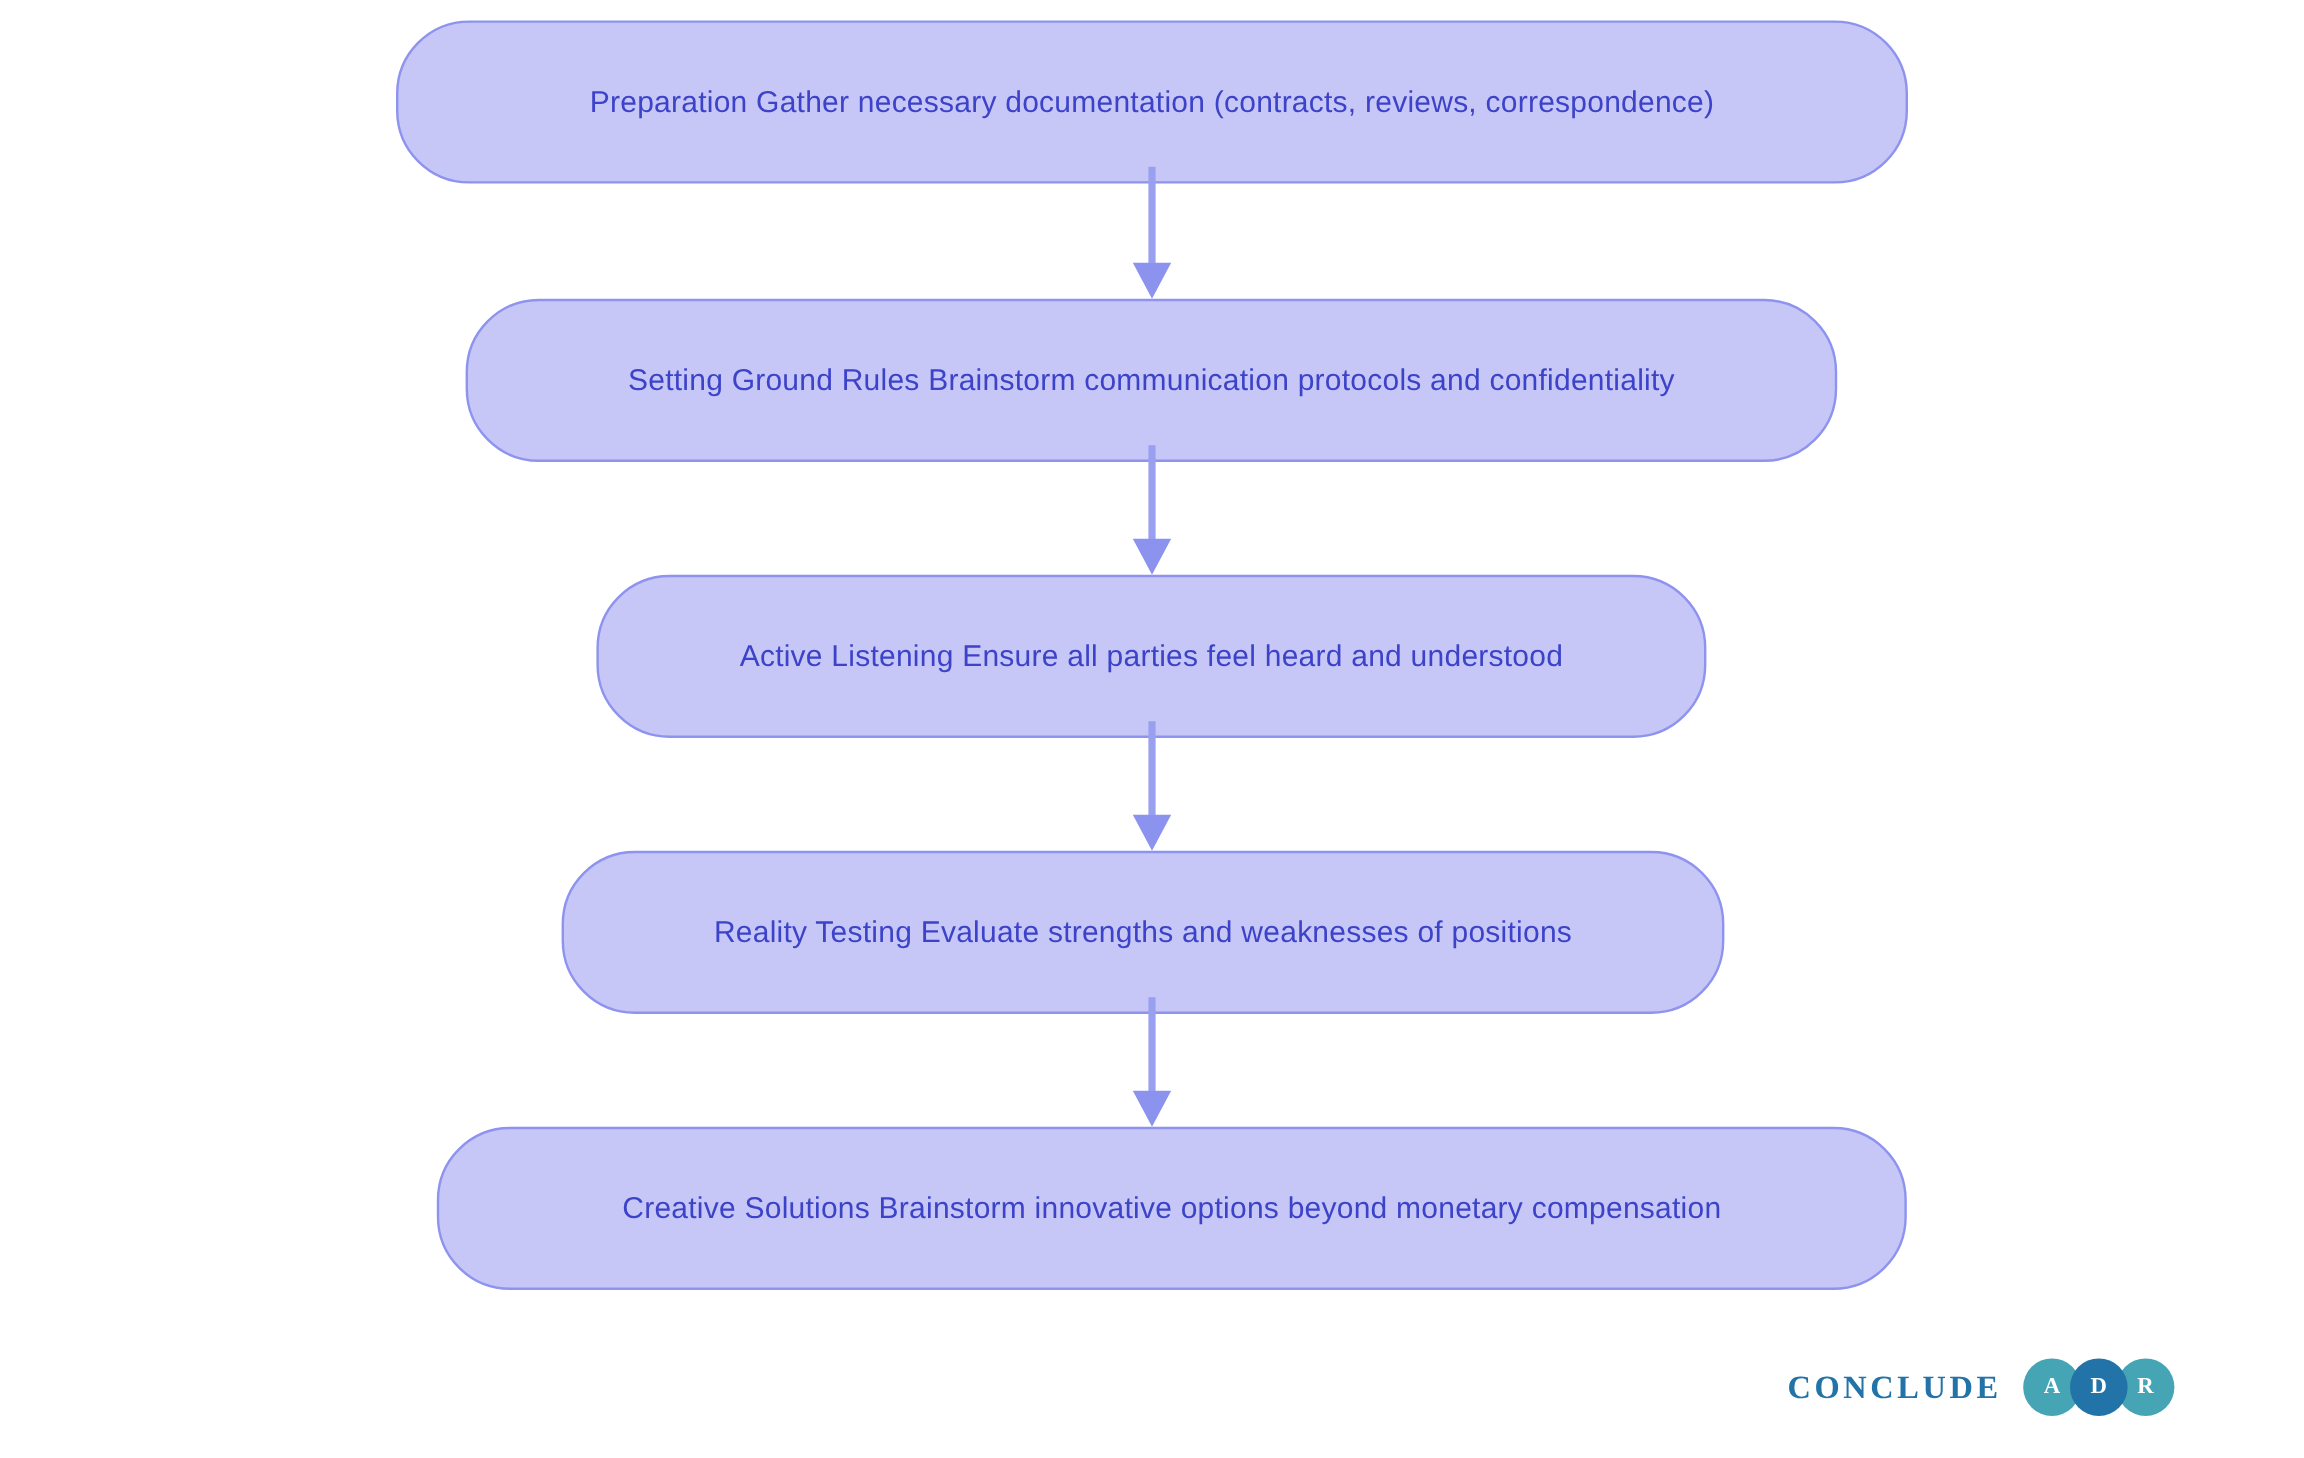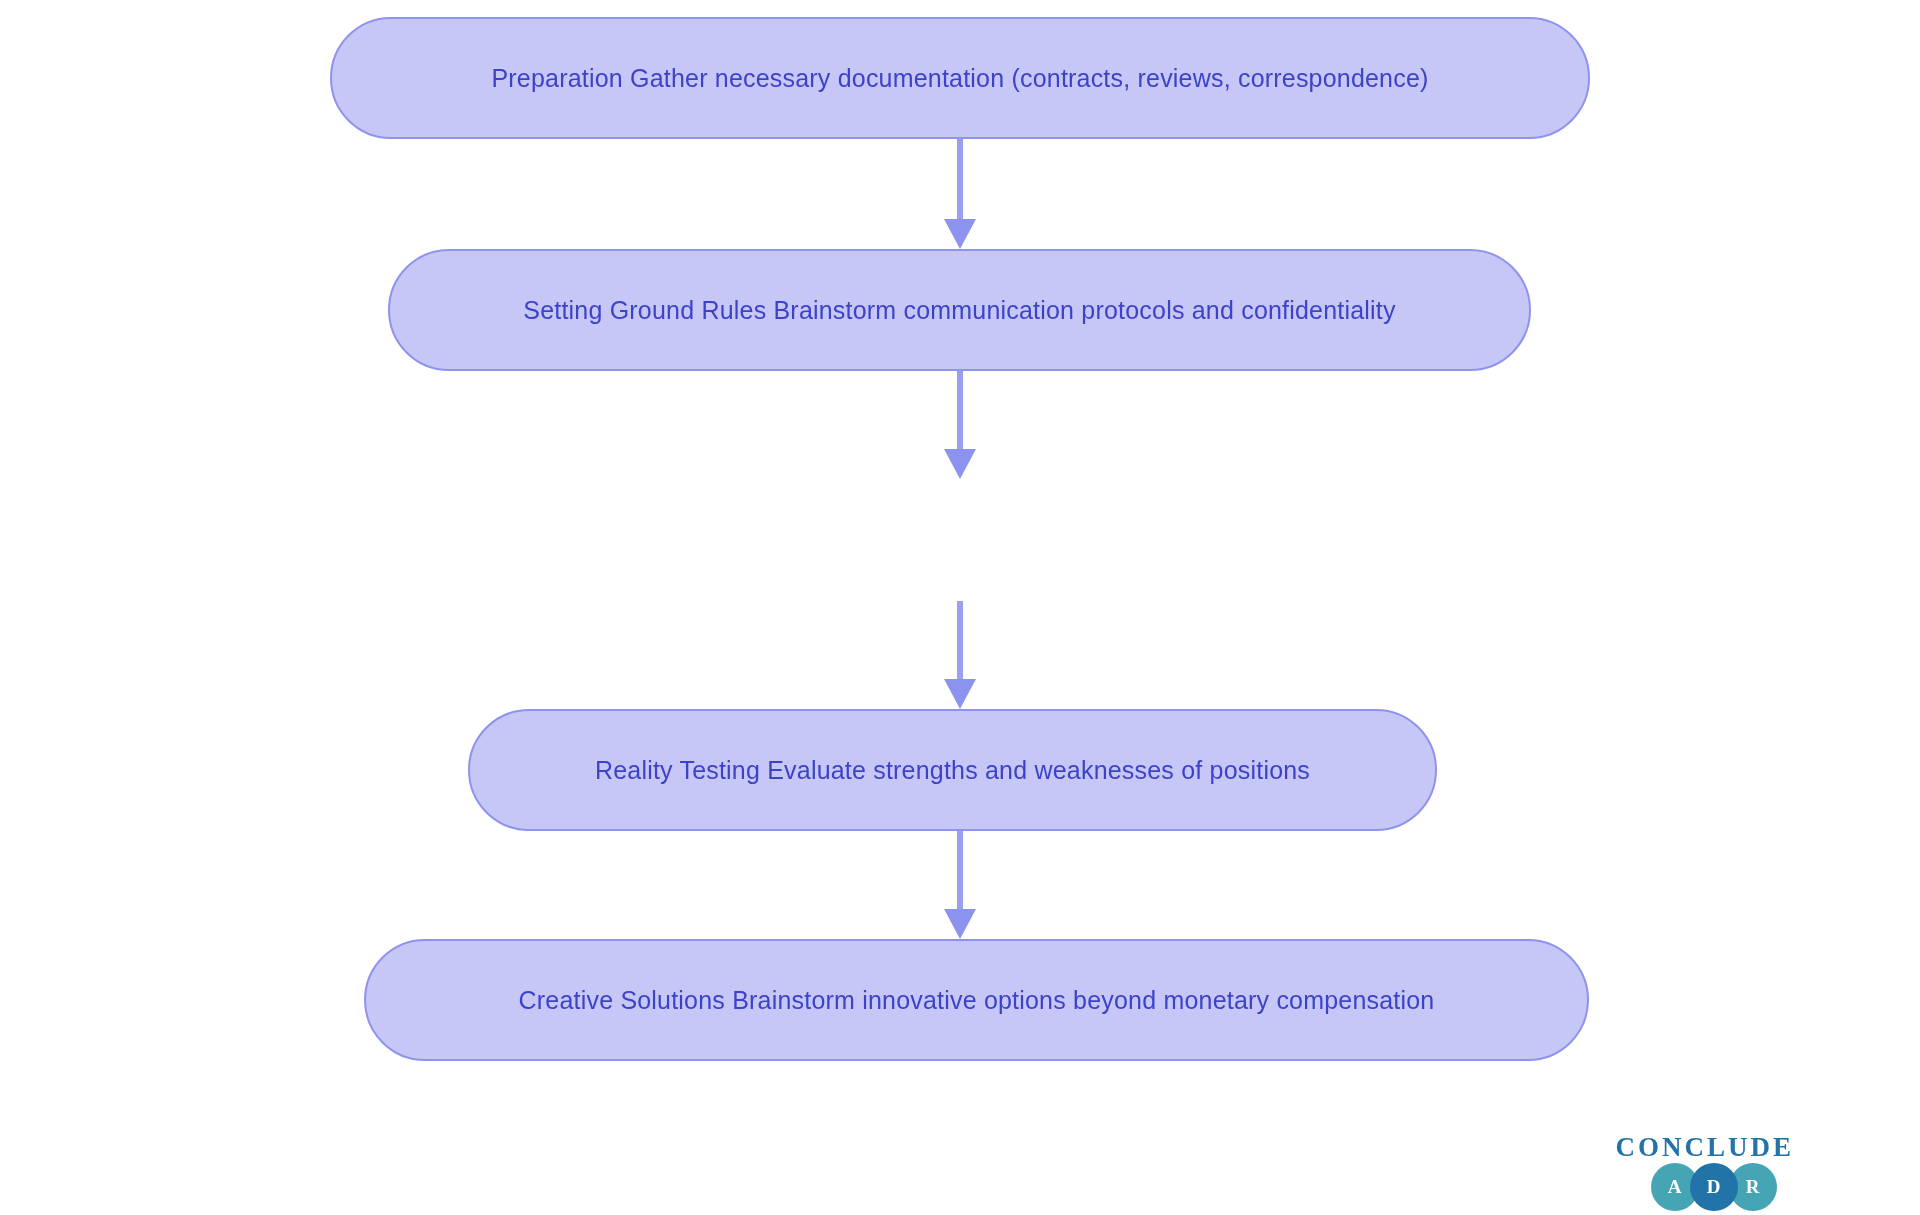--- a/index.html
+++ b/index.html
@@ -10,21 +10,21 @@
   #canvas {
     position: relative;
     width: 1920px;
     height: 1215px;
     background: #ffffff;
     overflow: hidden;
     font-family: "Liberation Sans", sans-serif;
   }
   .flow-node {
     position: absolute;
-    height: 122px;
+    height: 136px;
     box-sizing: border-box;
     background: var(--node-fill, #c6c7f7);
     border: 2px solid var(--node-border, #8d93ee);
     border-radius: 61px;
     display: flex;
     align-items: center;
     justify-content: center;
     text-align: center;
     color: var(--node-text, #3d43c8);
     font-size: 25px;
@@ -64,21 +64,20 @@
   .arrow-3 { top: 601px; height: 108px; }
   .arrow-4 { top: 831px; height: 108px; }
   .arrow .shaft { height: calc(100% - 28px); }
 
   .logo {
     position: absolute;
     right: 108px;
     top: 1132px;
     display: flex;
     align-items: center;
-    flex-direction: column;
   }
   .logo-wordmark {
     font-family: "Liberation Serif", serif;
     font-weight: bold;
     font-size: 27px;
     letter-spacing: 3px;
     color: var(--logo-blue, #2173a8);
     margin-right: 18px;
   }
   .logo-badges {
@@ -117,20 +116,23 @@
 
   <div class="flow-node node-2">
     <span>Setting Ground Rules Brainstorm communication protocols and confidentiality</span>
   </div>
 
   <div class="arrow arrow-2">
     <div class="shaft"></div>
     <div class="head"></div>
   </div>
 
+  <div class="flow-node node-3">
+    <span>Active Listening Ensure all parties feel heard and understood</span>
+  </div>
 
   <div class="arrow arrow-3">
     <div class="shaft"></div>
     <div class="head"></div>
   </div>
 
   <div class="flow-node node-4">
     <span>Reality Testing Evaluate strengths and weaknesses of positions</span>
   </div>
 

